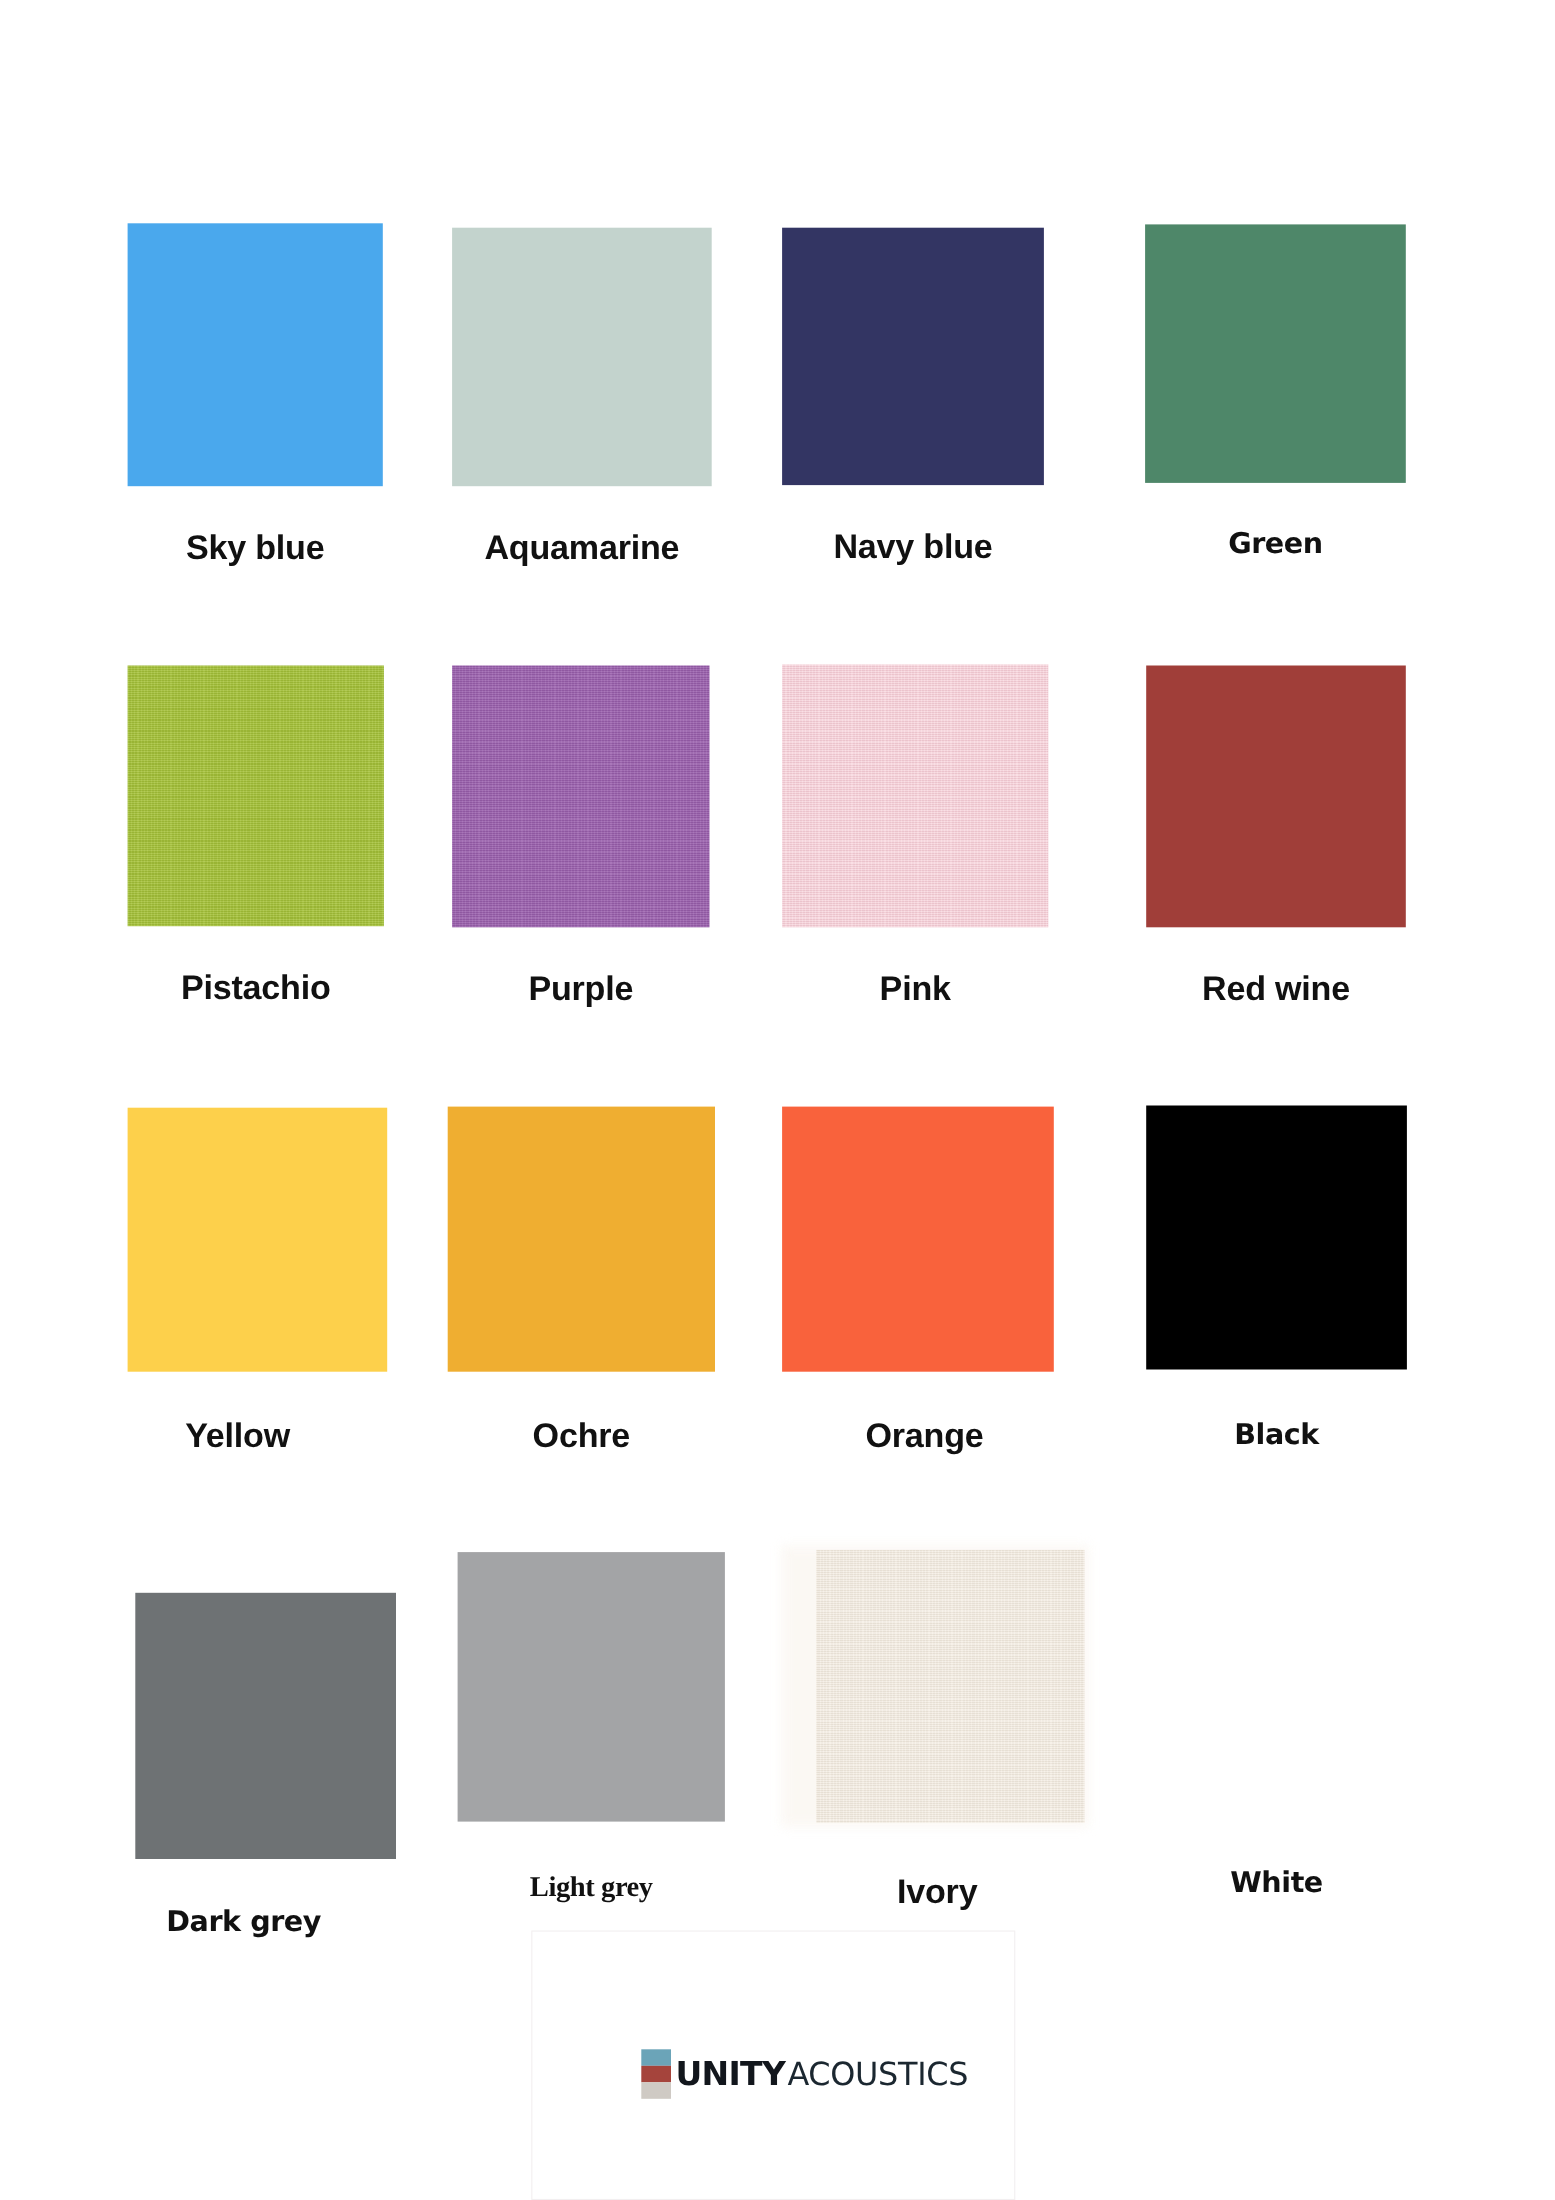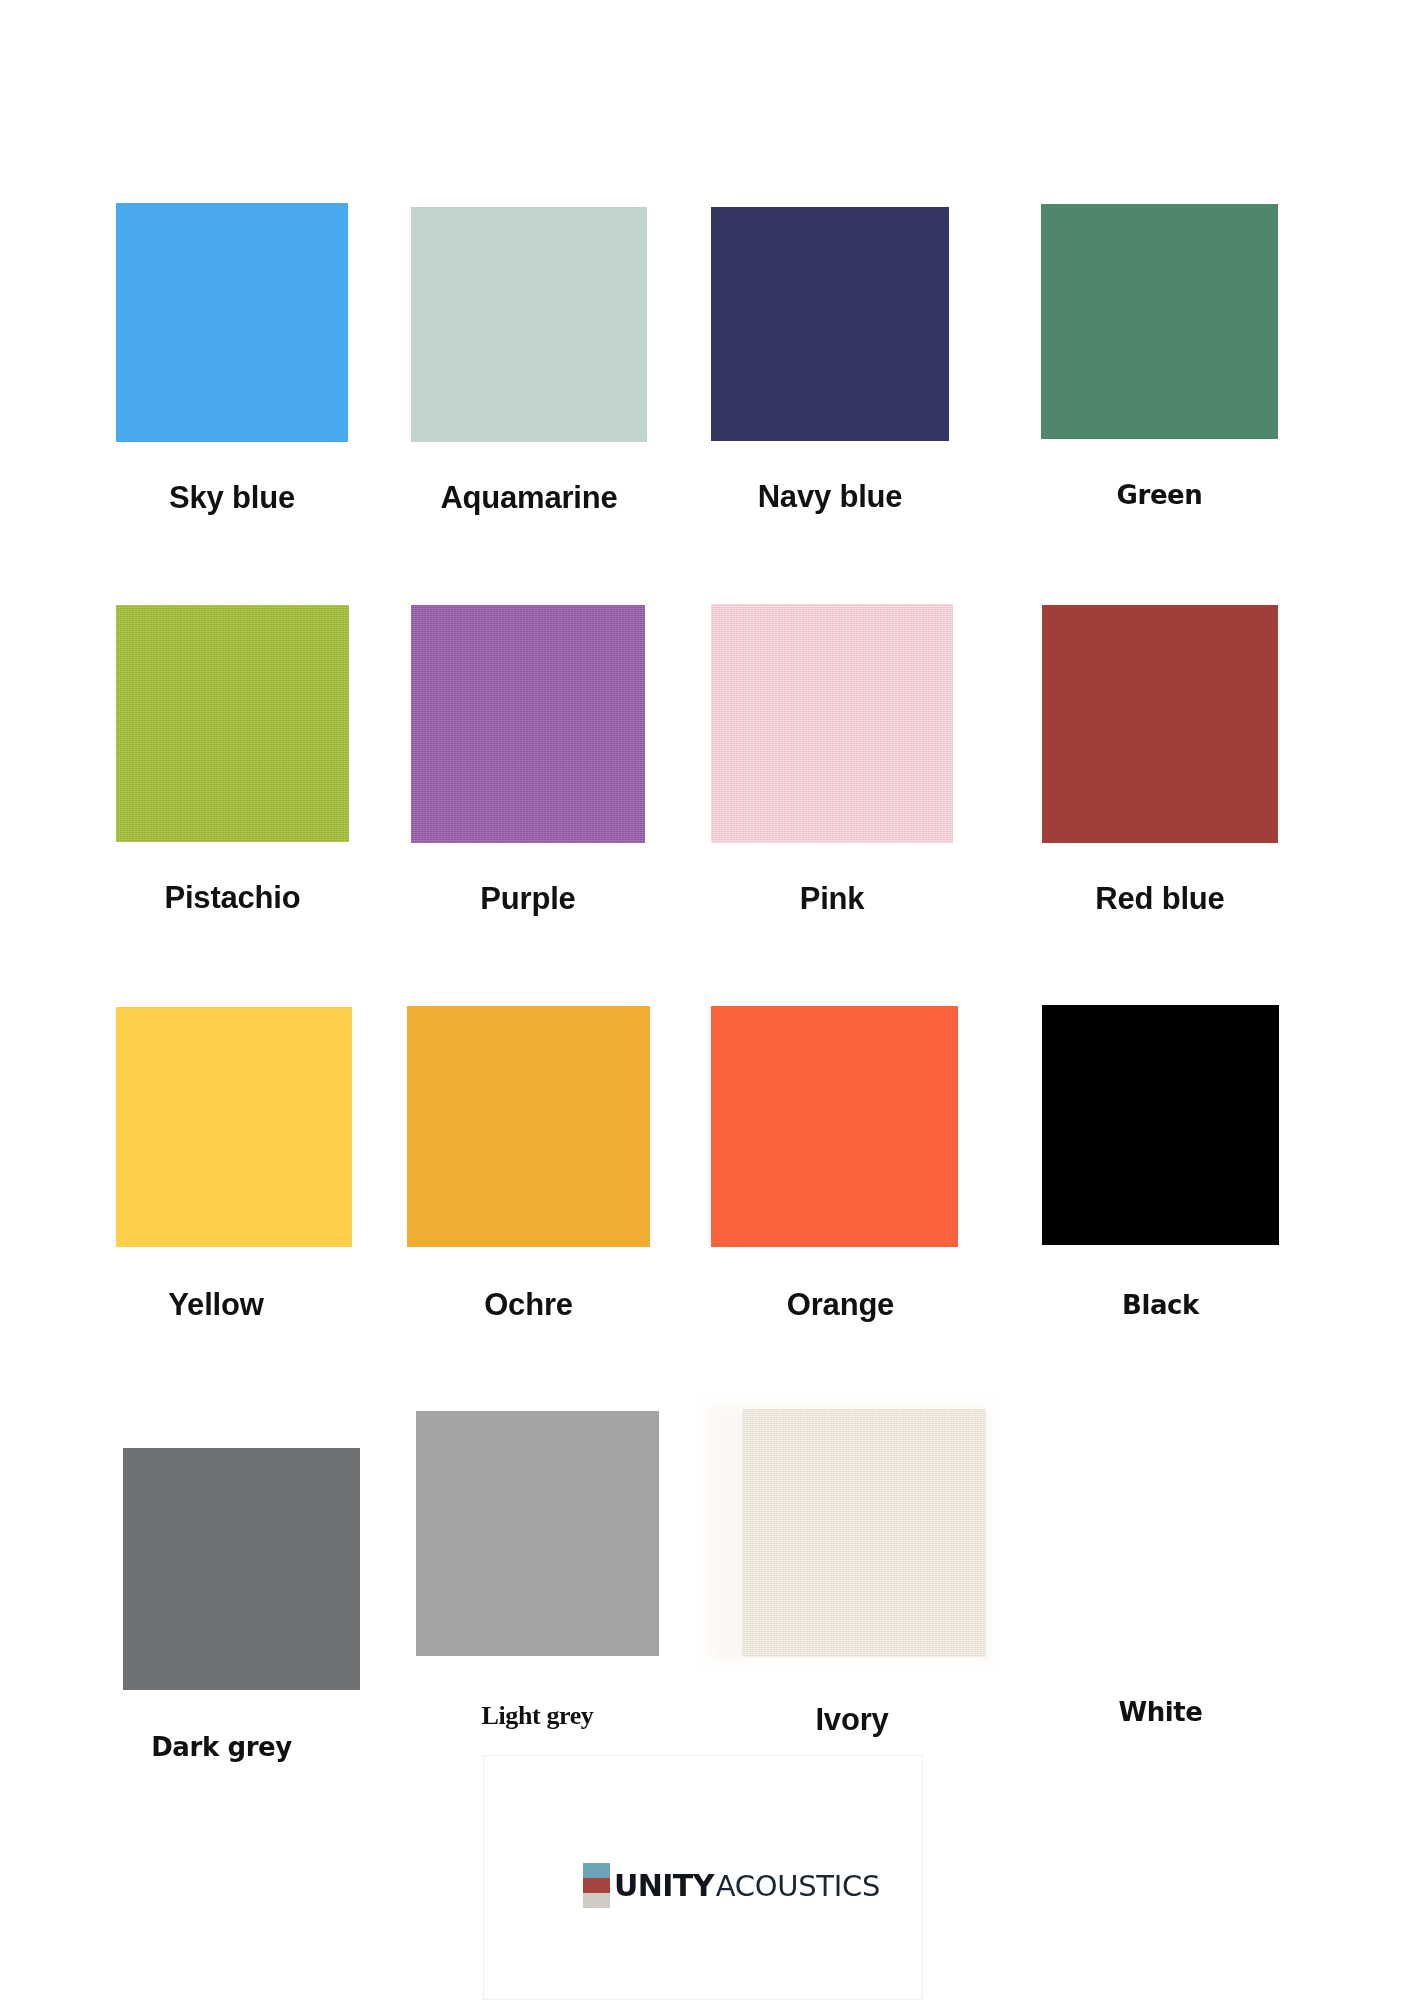--- a/index.html
+++ b/index.html
@@ -154,21 +154,21 @@
       <div class="swatch-cell" style="left: 411px; top: 605px; width: 234px; height: 318px;">
         <div class="swatch-chip tex-weave" style="width: 234px; height: 238px; background: rgb(154, 95, 173);"></div>
         <div class="swatch-label label-cond" style="top: 276px;">Purple</div>
       </div>
       <div class="swatch-cell" style="left: 711px; top: 604px; width: 242px; height: 318px;">
         <div class="swatch-chip tex-soft" style="width: 242px; height: 239px; background: rgb(247, 205, 214);"></div>
         <div class="swatch-label label-cond" style="top: 277px;">Pink</div>
       </div>
       <div class="swatch-cell" style="left: 1042px; top: 605px; width: 236px; height: 318px;">
         <div class="swatch-chip tex-flat" style="width: 236px; height: 238px; background: rgb(160, 62, 57);"></div>
-        <div class="swatch-label label-cond" style="top: 276px;">Red blue</div>
+        <div class="swatch-label label-cond" style="top: 276px;">Red wine</div>
       </div>
       <div class="swatch-cell" style="left: 116px; top: 1007px; width: 200px; height: 320px;">
         <div class="swatch-chip tex-flat" style="width: 236px; height: 240px; background: rgb(253, 208, 75);"></div>
         <div class="swatch-label label-cond" style="top: 280px;">Yellow</div>
       </div>
       <div class="swatch-cell" style="left: 407px; top: 1006px; width: 243px; height: 320px;">
         <div class="swatch-chip tex-flat" style="width: 243px; height: 241px; background: rgb(239, 174, 49);"></div>
         <div class="swatch-label label-cond" style="top: 281px;">Ochre</div>
       </div>
       <div class="swatch-cell" style="left: 711px; top: 1006px; width: 259px; height: 320px;">

